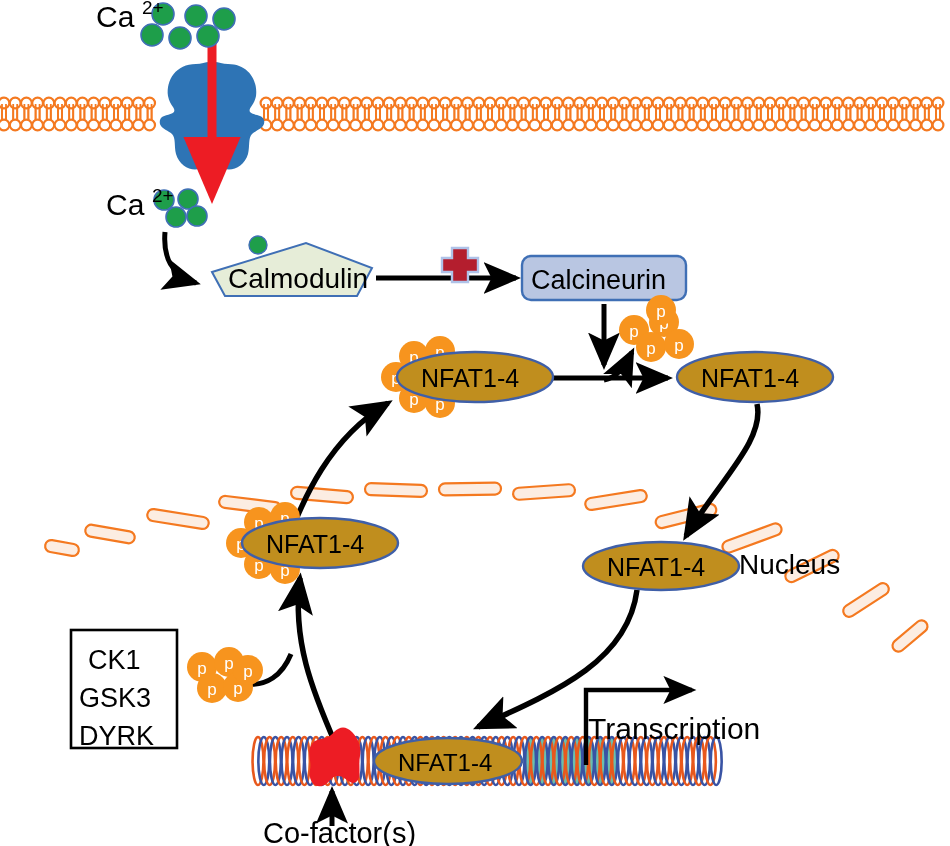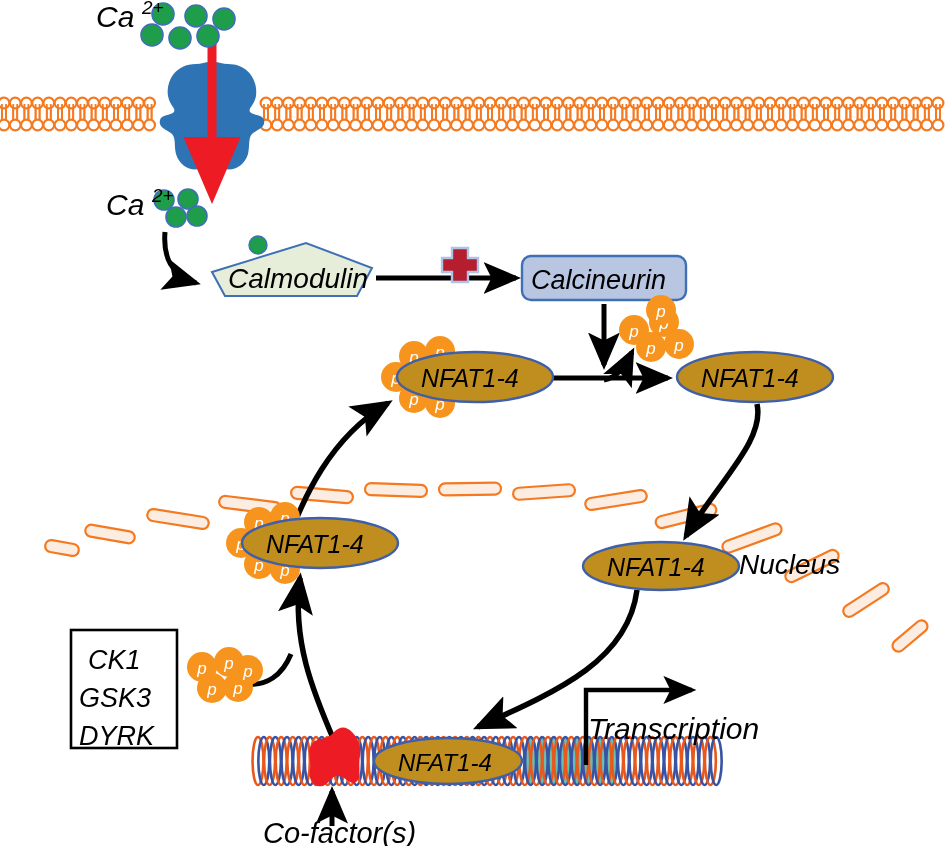--- a/index.html
+++ b/index.html
@@ -1,17 +1,17 @@
 <!DOCTYPE html>
 <html><head>
 <meta charset="utf-8">
 <style>
   html,body{margin:0;padding:0;background:#ffffff;}
   body{width:950px;height:846px;overflow:hidden;font-family:"Liberation Sans",sans-serif;}
-  #stage{position:relative;width:950px;height:846px;background:#fff;font-style:italic;}
+  #stage{position:relative;width:950px;height:846px;background:#fff;}
   svg{display:block;}
   .lbl{font-family:"Liberation Sans",sans-serif;fill:#000;}
 </style>
 </head>
 <body>
 
 <div id="stage">
 <svg width="950" height="846" viewBox="0 0 950 846" xmlns="http://www.w3.org/2000/svg">
 
   <defs>

